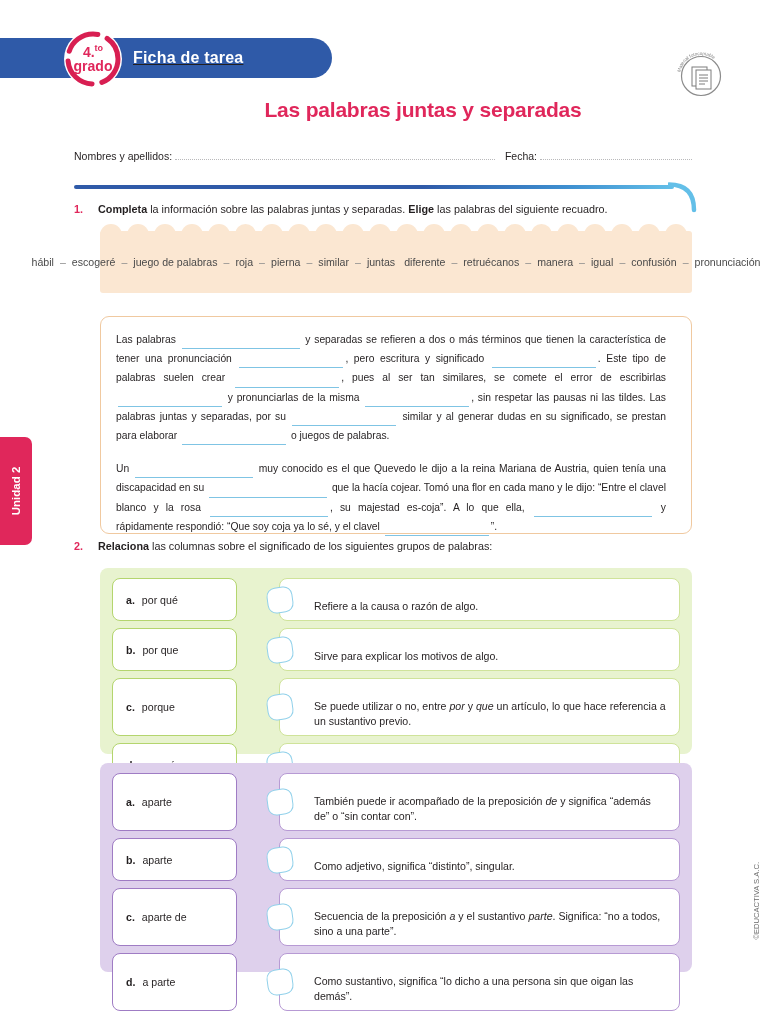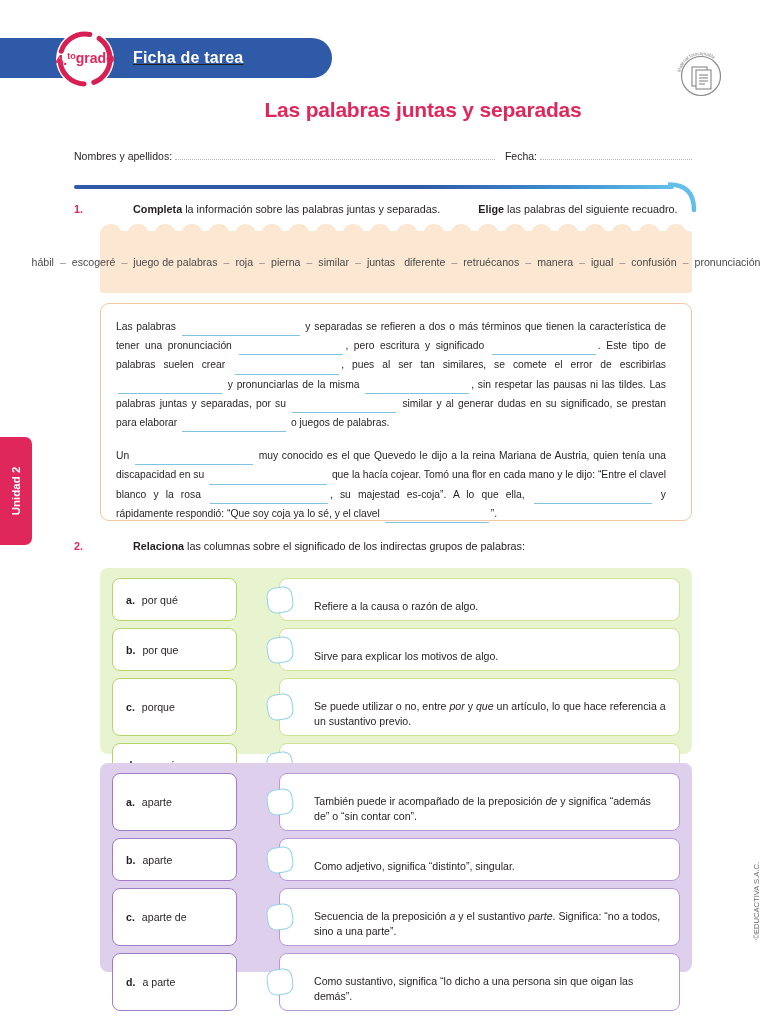--- a/index.html
+++ b/index.html
@@ -21,25 +21,25 @@
     display: flex; align-items: center; text-decoration: underline;
   }
   .header-bar-label {
     margin-left: 133px;
     color: #ffffff;
     font-size: 16px;
     font-weight: bold;
     letter-spacing: .2px;
   }
   .grade-badge {
-    position: absolute; left: 56px; top: 30px;
+    position: absolute; left: 64px; top: 30px;
     width: 58px; height: 58px;
     border-radius: 50%;
     background: #ffffff;
-    display: flex; flex-direction: row;
+    display: flex; flex-direction: column;
     align-items: center; justify-content: center;
     z-index: 4;
   }
   .grade-ring {
     position: absolute; left: 0; top: 0;
     width: 58px; height: 58px;
   }
   .grade-num {
     position: relative; z-index: 2;
     color: #e0275b; font-size: 14px; font-weight: bold;
@@ -98,21 +98,21 @@
   .ex-head {
     position: absolute;
     display: flex; align-items: baseline;
     font-size: 10.8px; color: #231f20;
   }
   .ex-num {
     color: #e0275b; font-weight: bold;
     width: 24px; flex: 0 0 24px;
     font-size: 10.8px;
   }
-  .ex-text b { font-weight: bold; margin-left: 35px; }
+  .ex-text b { font-weight: bold; }
 
   
   .wordbank {
     position: absolute; left: 100px; top: 231px;
     width: 592px; height: 62px;
     background: #fbe7d2;
     border-radius: 3px;
     display: flex; flex-direction: row;
     align-items: center; justify-content: center;
     gap: 9px;
@@ -127,21 +127,21 @@
     width: 22px; height: 22px;
     border-radius: 50%;
     background: #fbe7d2;
     margin-right: 5px;
   }
   .wb-line { font-size: 10.6px; color: #4a4a4a; white-space: nowrap; }
   .wb-sep { color: #8c8c8c; padding: 0 6px; }
 
   
   .fillbox {
-    position: absolute; left: 100px; top: 303px;
+    position: absolute; left: 100px; top: 316px;
     width: 592px; height: 218px;
     border: 1.3px solid #f0c9a0;
     border-radius: 9px;
     padding: 13px 25px 10px 15px;
   }
   .fb-par {
     font-size: 10.3px; line-height: 19.2px;
     color: #231f20;
     text-align: justify;
     text-justify: inter-word;
@@ -320,21 +320,21 @@
   <div class="fb-par">
     <span>Las palabras </span><span class="blank b-lg"></span><span> y separadas se refieren a dos o más términos que tienen la característica de tener una pronunciación </span><span class="blank b-md"></span><span>, pero escritura y significado </span><span class="blank b-md"></span><span>. Este tipo de palabras suelen crear </span><span class="blank b-md"></span><span>, pues al ser tan similares, se comete el error de escribirlas </span><span class="blank b-md"></span><span> y pronunciarlas de la misma </span><span class="blank b-md"></span><span>, sin respetar las pausas ni las tildes. Las palabras juntas y separadas, por su </span><span class="blank b-md"></span><span> similar y al generar dudas en su significado, se prestan para elaborar </span><span class="blank b-md"></span><span> o juegos de palabras.</span>
   </div>
   <div class="fb-par">
     <span>Un </span><span class="blank b-lg"></span><span> muy conocido es el que Quevedo le dijo a la reina Mariana de Austria, quien tenía una discapacidad en su </span><span class="blank b-lg"></span><span> que la hacía cojear. Tomó una flor en cada mano y le dijo: “Entre el clavel blanco y la rosa </span><span class="blank b-lg"></span><span>, su majestad es-coja”. A lo que ella, </span><span class="blank b-lg"></span><span> y rápidamente respondió: “Que soy coja ya lo sé, y el clavel </span><span class="blank b-md"></span><span>”.</span>
   </div>
 </div>
 
 <div class="ex-head" style="left:74px; top:540px; width:620px;">
   <span class="ex-num">2.</span>
-  <span class="ex-text"><b>Relaciona</b><span> las columnas sobre el significado de los indirectas grupos de palabras:</span></span>
+  <span class="ex-text"><b>Relaciona</b><span> las columnas sobre el significado de los siguientes grupos de palabras:</span></span>
 </div>
 
 <div class="panel panel-green" id="panel-green">
     <div class="m-row">
       <div class="m-left">
         <span class="m-key">a.</span>
         <span>por qué</span>
       </div>
       <div class="m-gap"></div>
       <div class="m-right">

